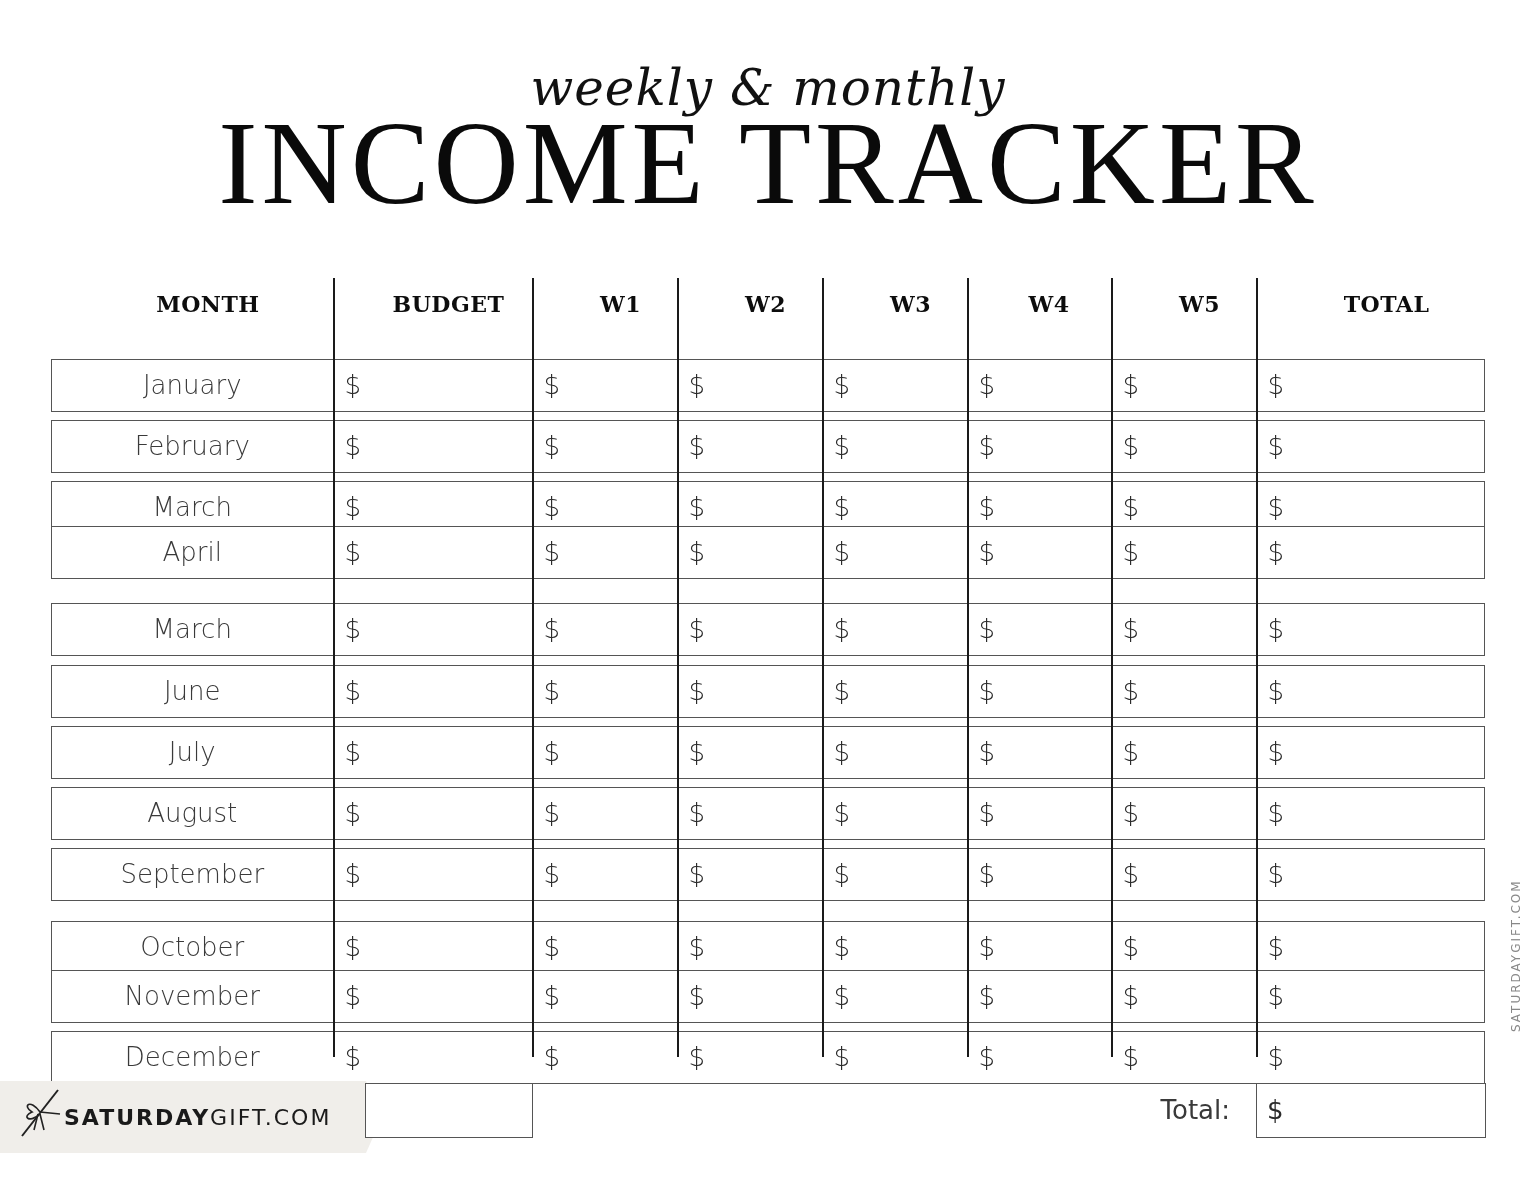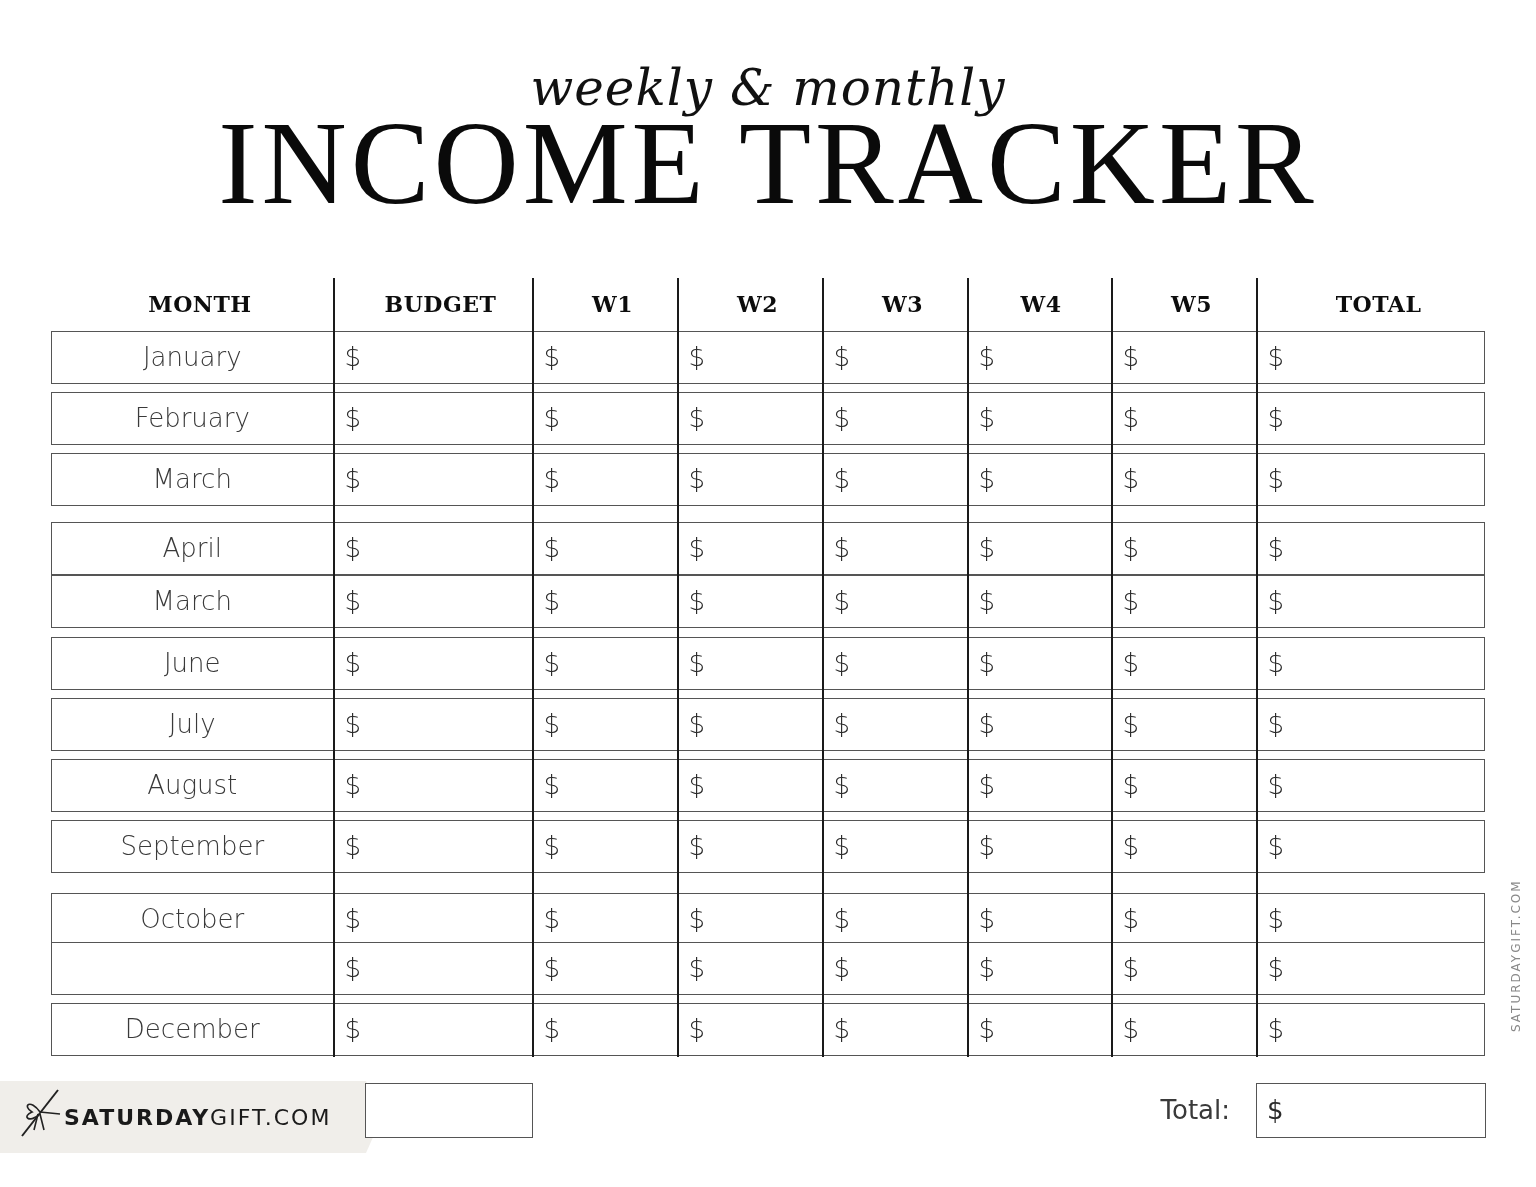--- a/index.html
+++ b/index.html
@@ -10,27 +10,27 @@
               font-family: "DejaVu Serif", serif; font-style: italic; font-size: 50px;
               color: #111; letter-spacing: 1px; line-height: 60px; }
   .title { position: absolute; left: 0; width: 1536px; top: 104px; text-align: center;
            font-family: "Liberation Serif", serif; font-weight: normal; font-size: 118px;
            letter-spacing: 4px; color: #0a0a0a; line-height: 120px; }
 
   .tracker { position: absolute; left: 51px; top: 278px; width: 1434px; height: 780px; }
 
   .vline { position: absolute; top: 0; width: 1.5px; height: 779px; background: #1a1a1a; }
 
-  .header { position: absolute; left: 8px; top: 0; height: 53px; width: 1434px; }
+  .header { position: absolute; left: 16px; top: 0; height: 53px; width: 1434px; }
   .hcell { position: absolute; top: 0; height: 53px; line-height: 53px; text-align: center;
            font-family: "DejaVu Serif", serif; font-weight: bold; font-size: 22px;
            color: #0d0d0d; letter-spacing: 0.5px; }
 
   .row { position: absolute; left: 0; width: 1434px; height: 53px;
-         border: 1.5px solid #555; box-sizing: border-box; background: #fff; }
+         border: 1.5px solid #555; box-sizing: border-box; background: #fff; margin-top: 28px; }
   .cell { position: absolute; top: 0; height: 50px; line-height: 50px; font-size: 26px;
           color: #2b2b2b; }
   .cell.month { text-align: center; font-family: "DejaVu Sans", sans-serif;
                 font-weight: 300; color: #3a3a3a; }
   .cell.money { padding-left: 12px; box-sizing: border-box; font-family: "DejaVu Sans", sans-serif;
                 font-weight: 300; }
 
   .foot-box { position: absolute; border: 1.5px solid #555; box-sizing: border-box; background: #fff; }
   .foot-left { left: 365px; top: 1083px; width: 168px; height: 55px; }
   .foot-total { left: 1256px; top: 1083px; width: 230px; height: 55px;
@@ -94,21 +94,21 @@
     <div class="row" style="top: 175px;">
       <div class="cell month" style="left: 0px; width: 280.5px;">March</div>
       <div class="cell money" style="left: 280.5px; width: 199px;">$</div>
       <div class="cell money" style="left: 479.5px; width: 145px;">$</div>
       <div class="cell money" style="left: 624.5px; width: 145px;">$</div>
       <div class="cell money" style="left: 769.5px; width: 145px;">$</div>
       <div class="cell money" style="left: 914.5px; width: 144px;">$</div>
       <div class="cell money" style="left: 1058.5px; width: 145px;">$</div>
       <div class="cell money" style="left: 1203.5px; width: 229px;">$</div>
     </div>
-    <div class="row" style="top: 244px;">
+    <div class="row" style="top: 220px;">
       <div class="cell month" style="left: 0px; width: 280.5px;">April</div>
       <div class="cell money" style="left: 280.5px; width: 199px;">$</div>
       <div class="cell money" style="left: 479.5px; width: 145px;">$</div>
       <div class="cell money" style="left: 624.5px; width: 145px;">$</div>
       <div class="cell money" style="left: 769.5px; width: 145px;">$</div>
       <div class="cell money" style="left: 914.5px; width: 144px;">$</div>
       <div class="cell money" style="left: 1058.5px; width: 145px;">$</div>
       <div class="cell money" style="left: 1203.5px; width: 229px;">$</div>
     </div>
     <div class="row" style="top: 297px;">
@@ -165,20 +165,21 @@
       <div class="cell month" style="left: 0px; width: 280.5px;">October</div>
       <div class="cell money" style="left: 280.5px; width: 199px;">$</div>
       <div class="cell money" style="left: 479.5px; width: 145px;">$</div>
       <div class="cell money" style="left: 624.5px; width: 145px;">$</div>
       <div class="cell money" style="left: 769.5px; width: 145px;">$</div>
       <div class="cell money" style="left: 914.5px; width: 144px;">$</div>
       <div class="cell money" style="left: 1058.5px; width: 145px;">$</div>
       <div class="cell money" style="left: 1203.5px; width: 229px;">$</div>
     </div>
     <div class="row" style="top: 664px;">
+      <div class="cell month" style="left: 0px; width: 280.5px;">November</div>
       <div class="cell money" style="left: 280.5px; width: 199px;">$</div>
       <div class="cell money" style="left: 479.5px; width: 145px;">$</div>
       <div class="cell money" style="left: 624.5px; width: 145px;">$</div>
       <div class="cell money" style="left: 769.5px; width: 145px;">$</div>
       <div class="cell money" style="left: 914.5px; width: 144px;">$</div>
       <div class="cell money" style="left: 1058.5px; width: 145px;">$</div>
       <div class="cell money" style="left: 1203.5px; width: 229px;">$</div>
     </div>
     <div class="row" style="top: 725px;">
       <div class="cell month" style="left: 0px; width: 280.5px;">December</div>

